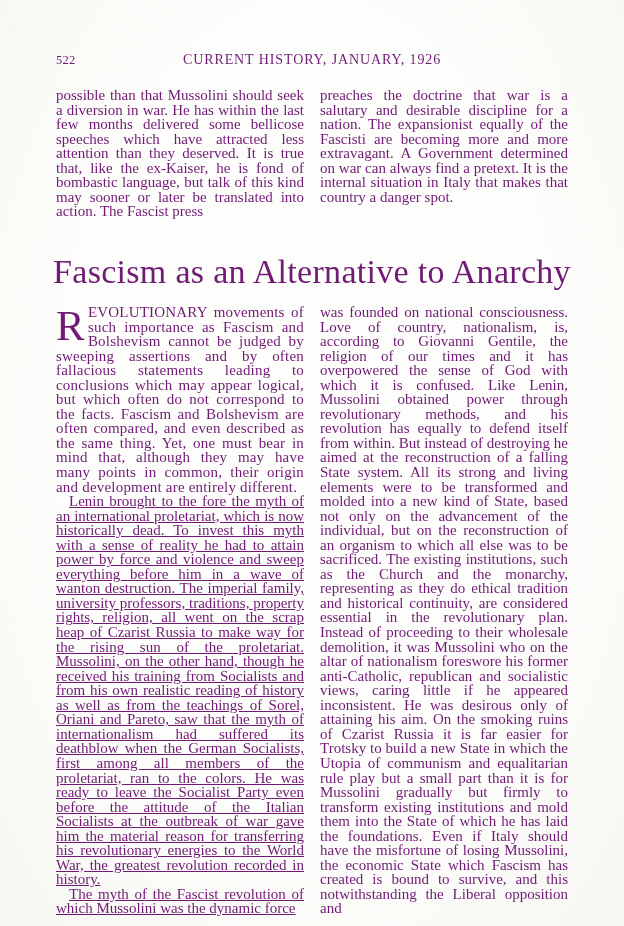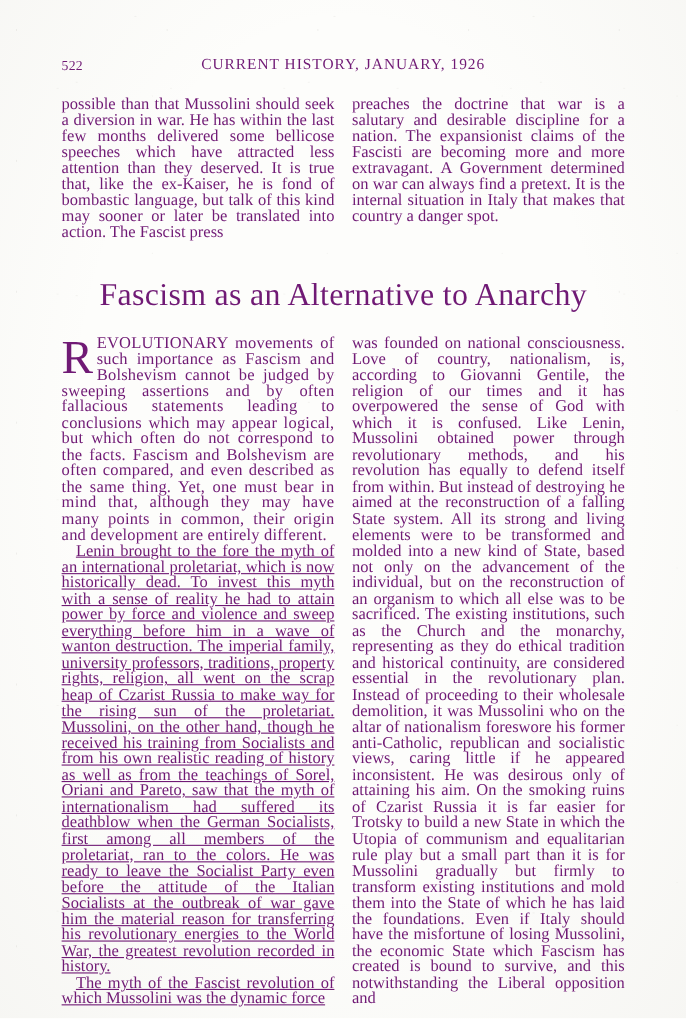--- a/index.html
+++ b/index.html
@@ -73,21 +73,21 @@
   #top-left-column  { left: 56px;  top: 88px; width: 248px; }
   #top-right-column { left: 320px; top: 88px; width: 248px; }
 
   
   .article-title {
     position: absolute;
     left: 40px;
     top: 232px;
     width: 544px;
     text-align: center;
-    font-size: 29px;
+    font-size: 34px;
     line-height: 34px;
     font-weight: 400;
     letter-spacing: 0.3px;
     white-space: nowrap;
   }
   .article-byline {
     position: absolute;
     left: 40px;
     top: 275px;
     width: 544px;
@@ -140,21 +140,21 @@
   <div class="running-head">
     <span class="folio">522</span>
     <span class="head-title">CURRENT HISTORY, JANUARY, 1926</span>
   </div>
 
   <div class="col" id="top-left-column">
     <p>possible than that Mussolini should seek a diversion in war. He has within the last few months delivered some bellicose speeches which have attracted less attention than they deserved. It is true that, like the ex-Kaiser, he is fond of bombastic language, but talk of this kind may sooner or later be translated into action. The Fascist press</p>
   </div>
 
   <div class="col" id="top-right-column">
-    <p>preaches the doctrine that war is a salutary and desirable discipline for a nation. The expansionist claims of the Fascisti are becoming more and more extravagant. A Government determined on war can always find a pretext. It is the internal situation in Italy that makes that country a danger spot.</p>
+    <p>preaches the doctrine that war is a salutary and desirable discipline for a nation. The expansionist equally of the Fascisti are becoming more and more extravagant. A Government determined on war can always find a pretext. It is the internal situation in Italy that makes that country a danger spot.</p>
   </div>
 
   <h1 class="article-title">Fascism as an Alternative to Anarchy</h1>
 
 
   <div class="col" id="body-left-column">
     <p class="dropcap-para"><span class="smallcaps-lead">REVOLUTIONARY movements of such importance as Fascism and Bolshevism cannot be judged by sweeping assertions and by often fallacious statements leading to conclusions which may appear logical, but which often do not correspond to the facts. Fascism and Bolshevism are often compared, and even described as the same thing. Yet, one must bear in mind that, although they may have many points in common, their origin and development are entirely different.</span></p>
     <p class="indent">Lenin brought to the fore the myth of an international proletariat, which is now historically dead. To invest this myth with a sense of reality he had to attain power by force and violence and sweep everything before him in a wave of wanton destruction. The imperial family, university professors, traditions, property rights, religion, all went on the scrap heap of Czarist Russia to make way for the rising sun of the proletariat. Mussolini, on the other hand, though he received his training from Socialists and from his own realistic reading of history as well as from the teachings of Sorel, Oriani and Pareto, saw that the myth of internationalism had suffered its deathblow when the German Socialists, first among all members of the proletariat, ran to the colors. He was ready to leave the Socialist Party even before the attitude of the Italian Socialists at the outbreak of war gave him the material reason for transferring his revolutionary energies to the World War, the greatest revolution recorded in history.</p>
     <p class="indent">The myth of the Fascist revolution of which Mussolini was the dynamic force</p>
   </div>

